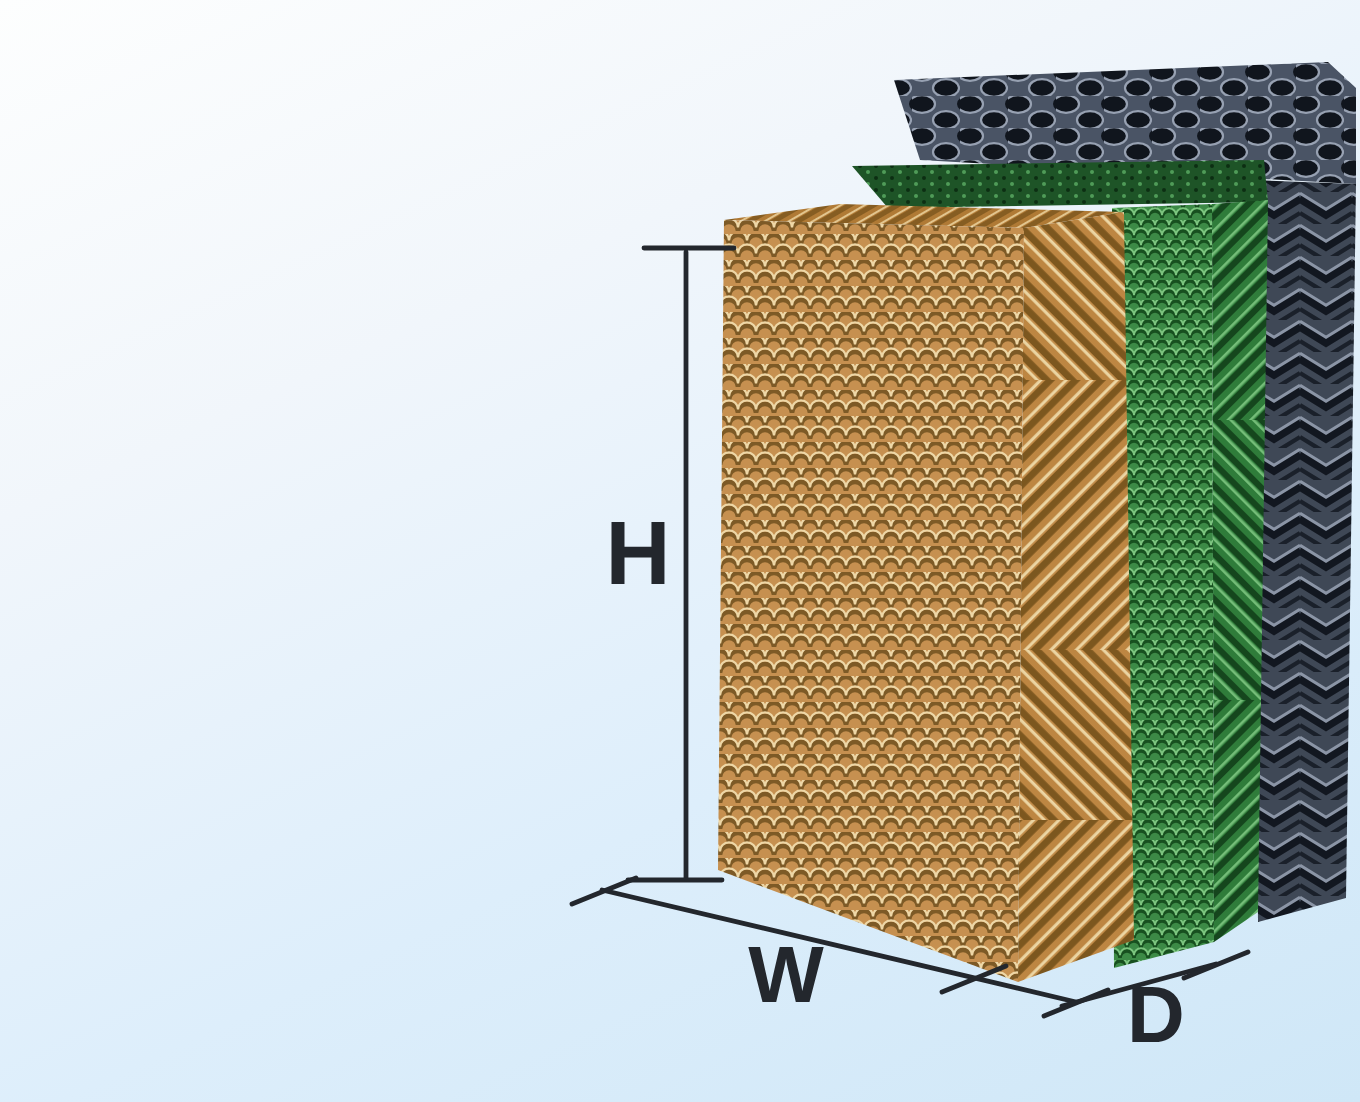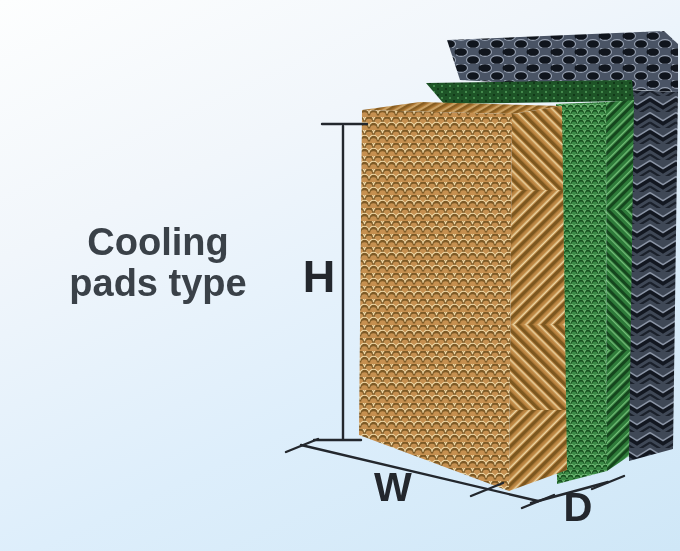--- a/index.html
+++ b/index.html
@@ -24,24 +24,20 @@
     font-weight:bold;
     stroke:none;
     text-anchor:middle;
   }
 </style>
 </head>
 <body>
 
 <div class="stage">
 
-  <div class="heading">
-    <span>Cooling</span>
-    <span>pads type</span>
-  </div>
 
   <svg class="scene" viewBox="0 0 680 551">
     <defs>
 
       <pattern id="pBrownFront" width="18" height="13" patternUnits="userSpaceOnUse">
         <rect width="18" height="13" fill="#c69050"></rect>
         <path d="M-4.5,5 a4.5,4.5 0 0 1 9 0 a4.5,4.5 0 0 1 9 0 a4.5,4.5 0 0 1 9 0" fill="none" stroke="#7d5a26" stroke-width="2.3"></path>
         <path d="M-4.5,3.2 a4.5,4.5 0 0 1 9 0 a4.5,4.5 0 0 1 9 0 a4.5,4.5 0 0 1 9 0" fill="none" stroke="#eed7a6" stroke-width="1.1"></path>
         <path d="M-9,11.5 a4.5,4.5 0 0 1 9 0 a4.5,4.5 0 0 1 9 0 a4.5,4.5 0 0 1 9 0 a4.5,4.5 0 0 1 9 0" fill="none" stroke="#7d5a26" stroke-width="2.3"></path>
         <path d="M-9,9.7 a4.5,4.5 0 0 1 9 0 a4.5,4.5 0 0 1 9 0 a4.5,4.5 0 0 1 9 0 a4.5,4.5 0 0 1 9 0" fill="none" stroke="#eed7a6" stroke-width="1.1"></path>

